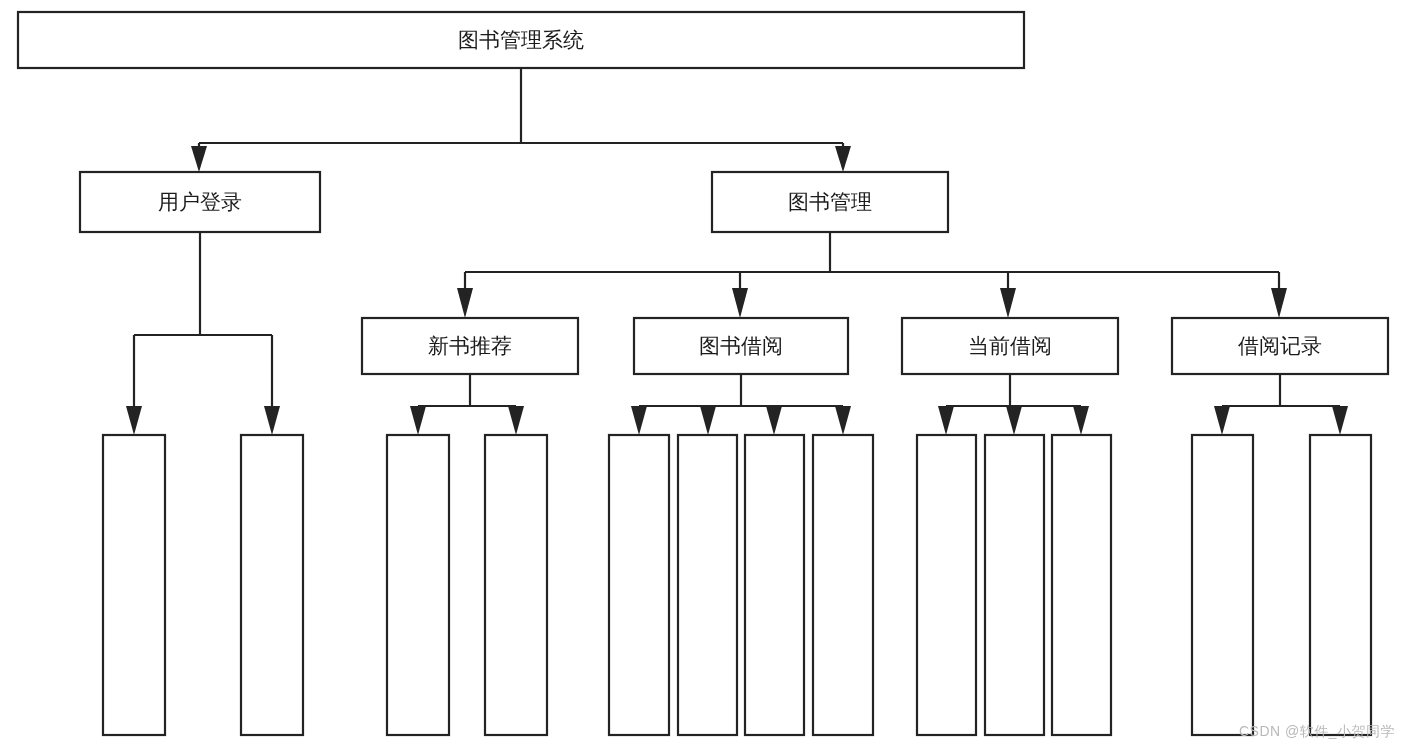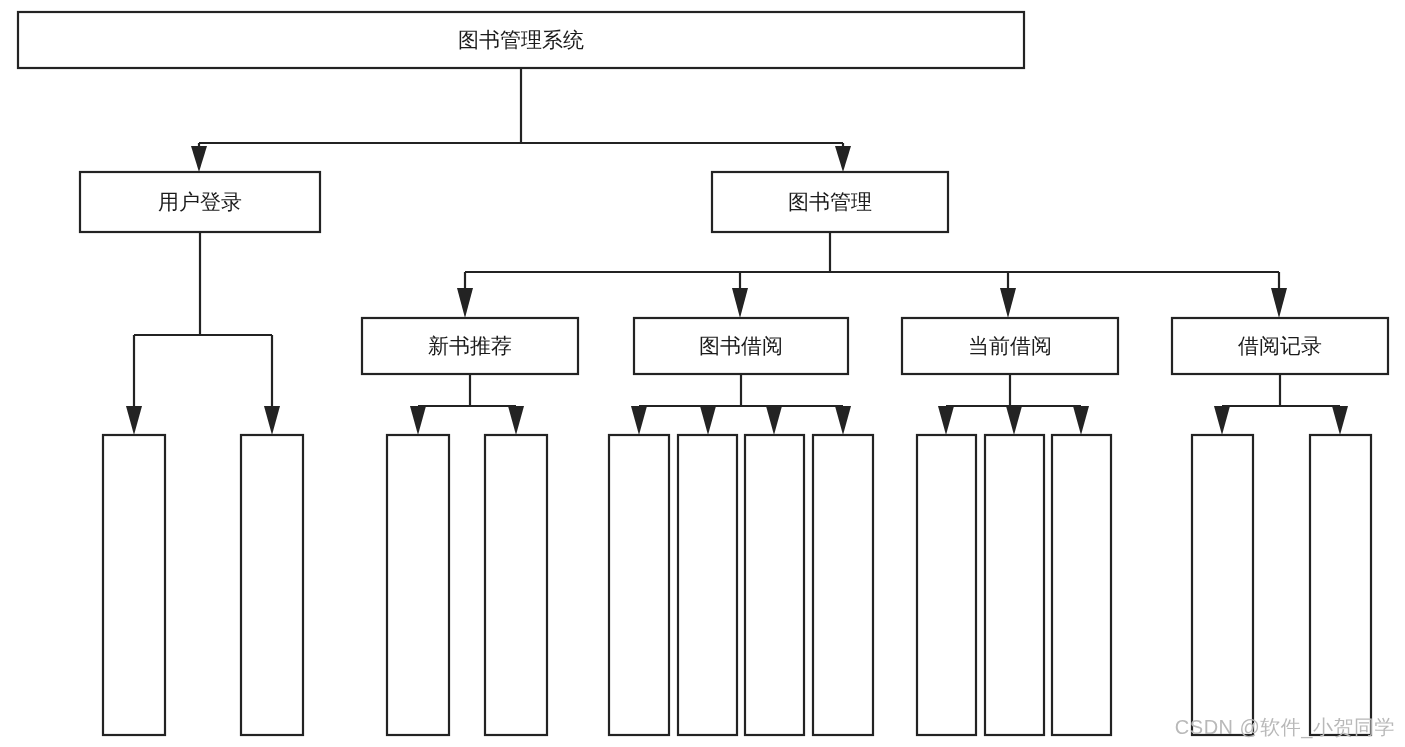--- a/index.html
+++ b/index.html
@@ -49,21 +49,21 @@
   }
   .leaf-cell {
     position: absolute;
     display: flex;
     align-items: center;
     justify-content: center;
   }
   .watermark {
     position: absolute;
     font-family: "Liberation Sans", "DejaVu Sans", sans-serif;
-    font-size: 20px;
+    font-size: 14px;
     color: #b9b9b9;
     white-space: nowrap;
     letter-spacing: 0.5px;
   }
 </style>
 </head>
 <body>
 
 <div id="diagram-root">
 

